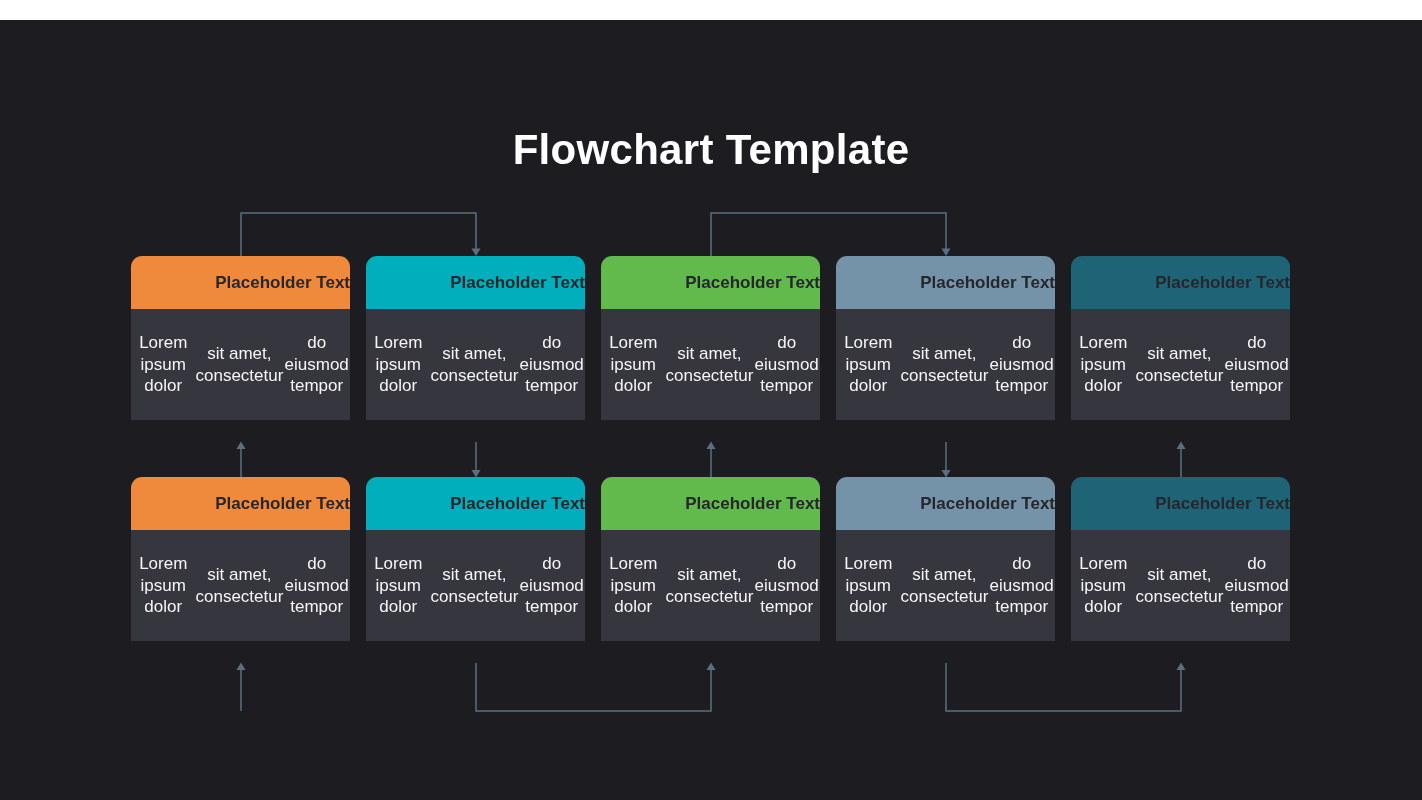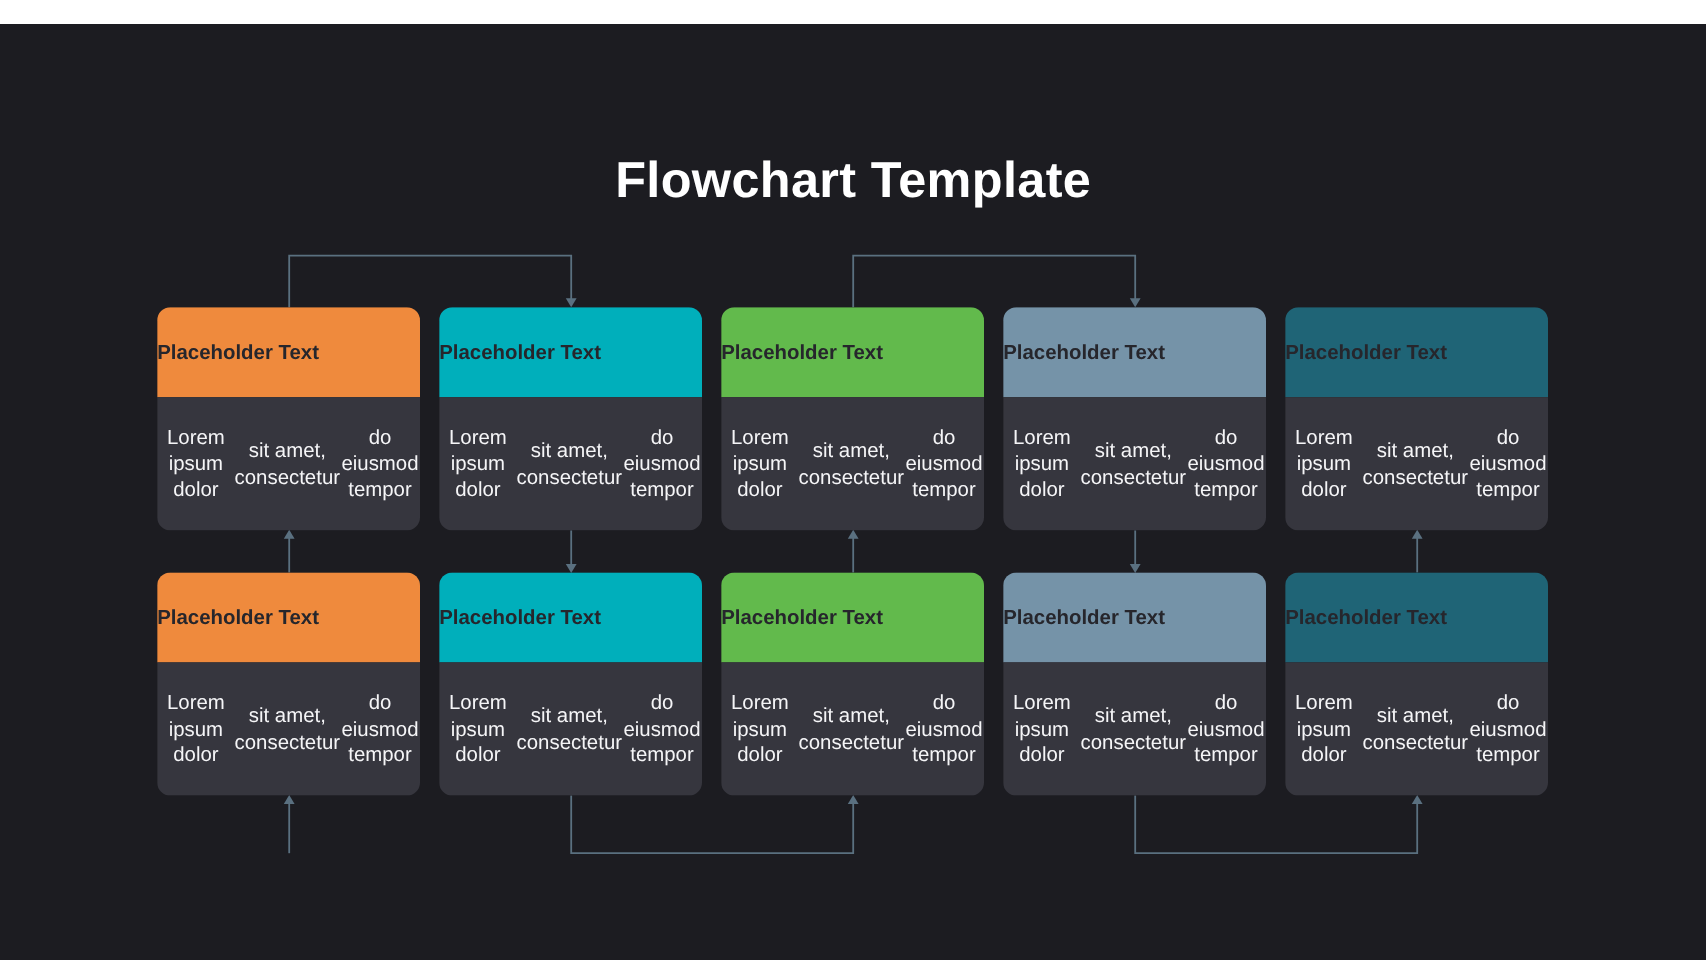--- a/index.html
+++ b/index.html
@@ -21,22 +21,22 @@
   .connectors {
     position:absolute; left:0; top:0;
   }
   .card {
     position:absolute;
     width:219px; height:186px;
     border-radius:11px;
     overflow:hidden;
   }
   .card-header {
-    height:75px;
-    display:flex; align-items:center; justify-content:flex-start;
+    height:53px;
+    display:flex; align-items:center; justify-content:flex-end;
     font-size:17px; font-weight:600;
   }
   .card-body {
     height:111px;
     display:flex; flex-direction:row;
     align-items:center; justify-content:center;
     font-size:17px; line-height:21.5px;
     text-align:center;
   }
   .r1 { top:236px; }

